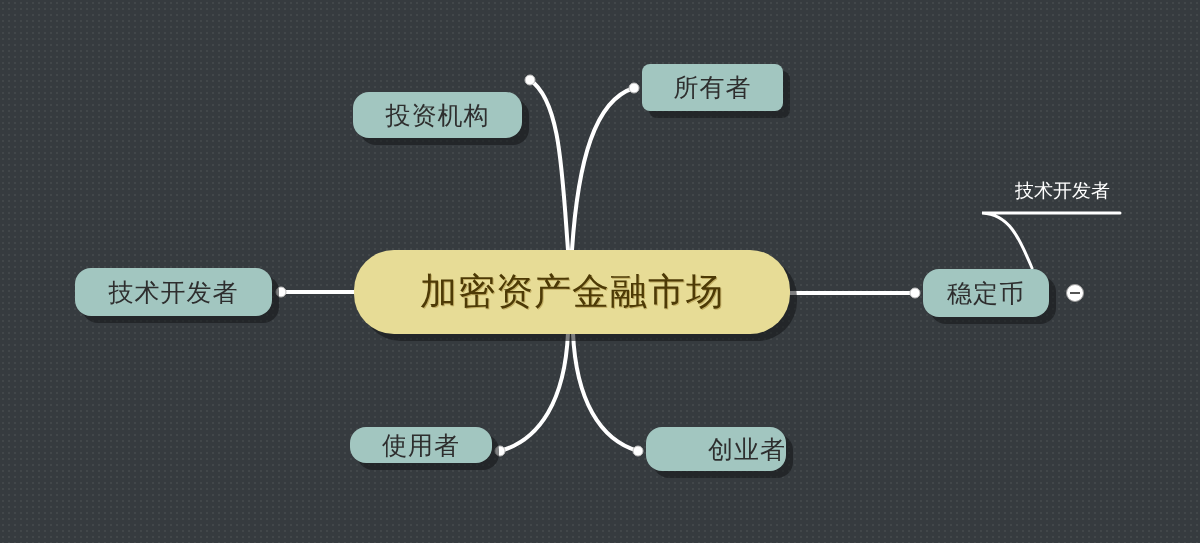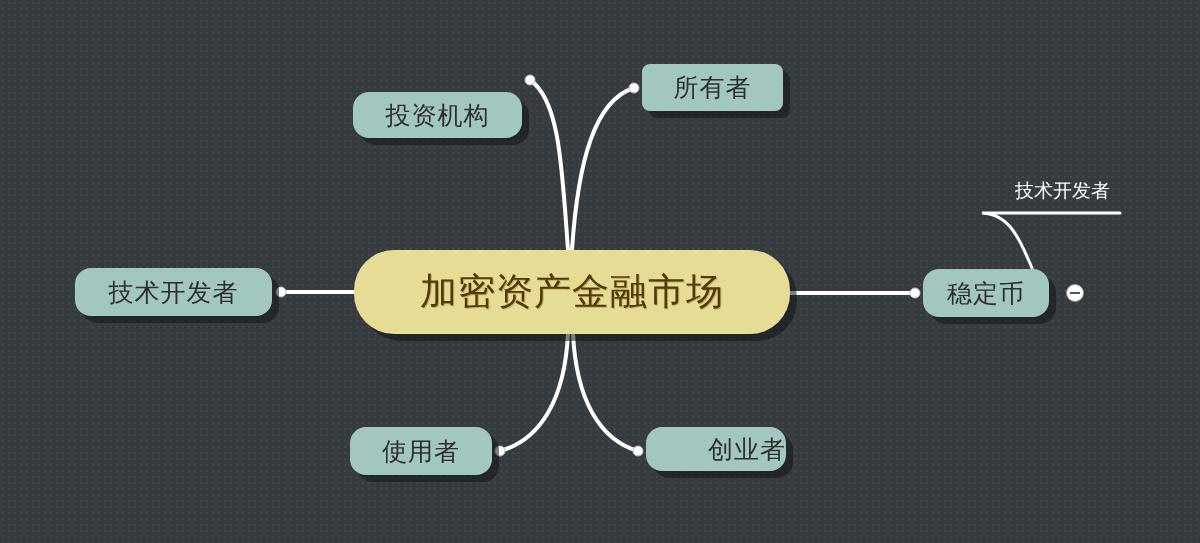--- a/index.html
+++ b/index.html
@@ -107,21 +107,21 @@
   <div class="node" style="left:923px; top:269px; width:126px; height:48px;">
     <span>稳定币</span>
   </div>
 
   <div class="collapse" style="left:1066px; top:284px;"></div>
 
   <div class="sub-label" style="left:1015px; top:178px;">
     <span>技术开发者</span>
   </div>
 
-  <div class="node" style="left:350px; top:427px; width:142px; height:48px;">
+  <div class="node" style="left:350px; top:427px; width:142px; height:36px;">
     <span>使用者</span>
   </div>
 
   <div class="node" style="left:646px; top:427px; width:140px; height:44px;justify-content:flex-end;">
     <span>创业者</span>
   </div>
 
 </div>
 
 </body></html>

